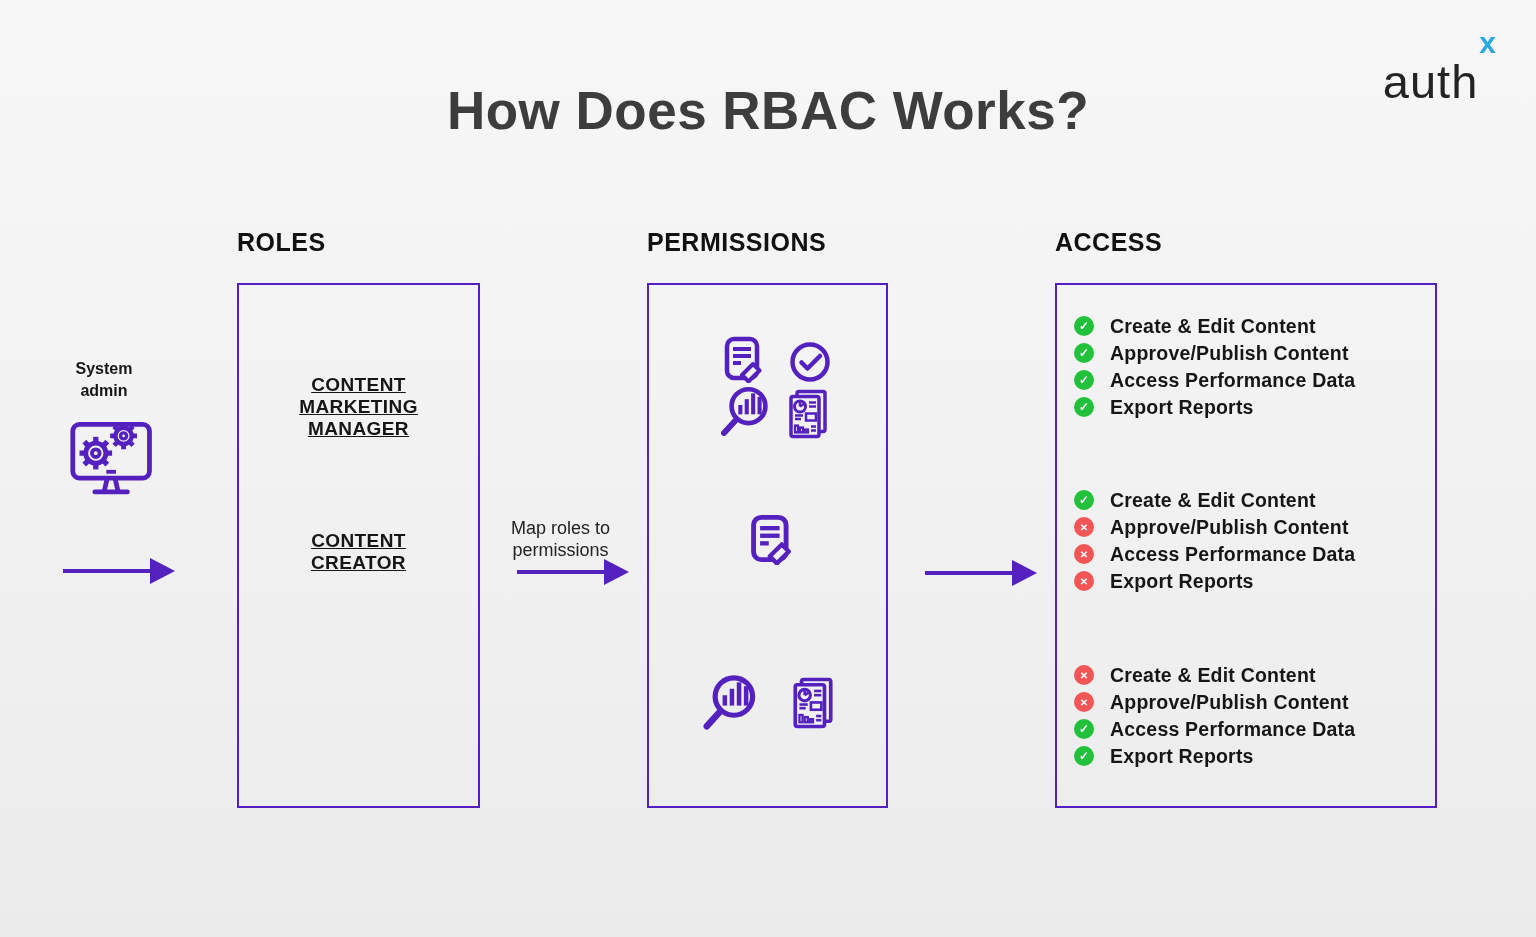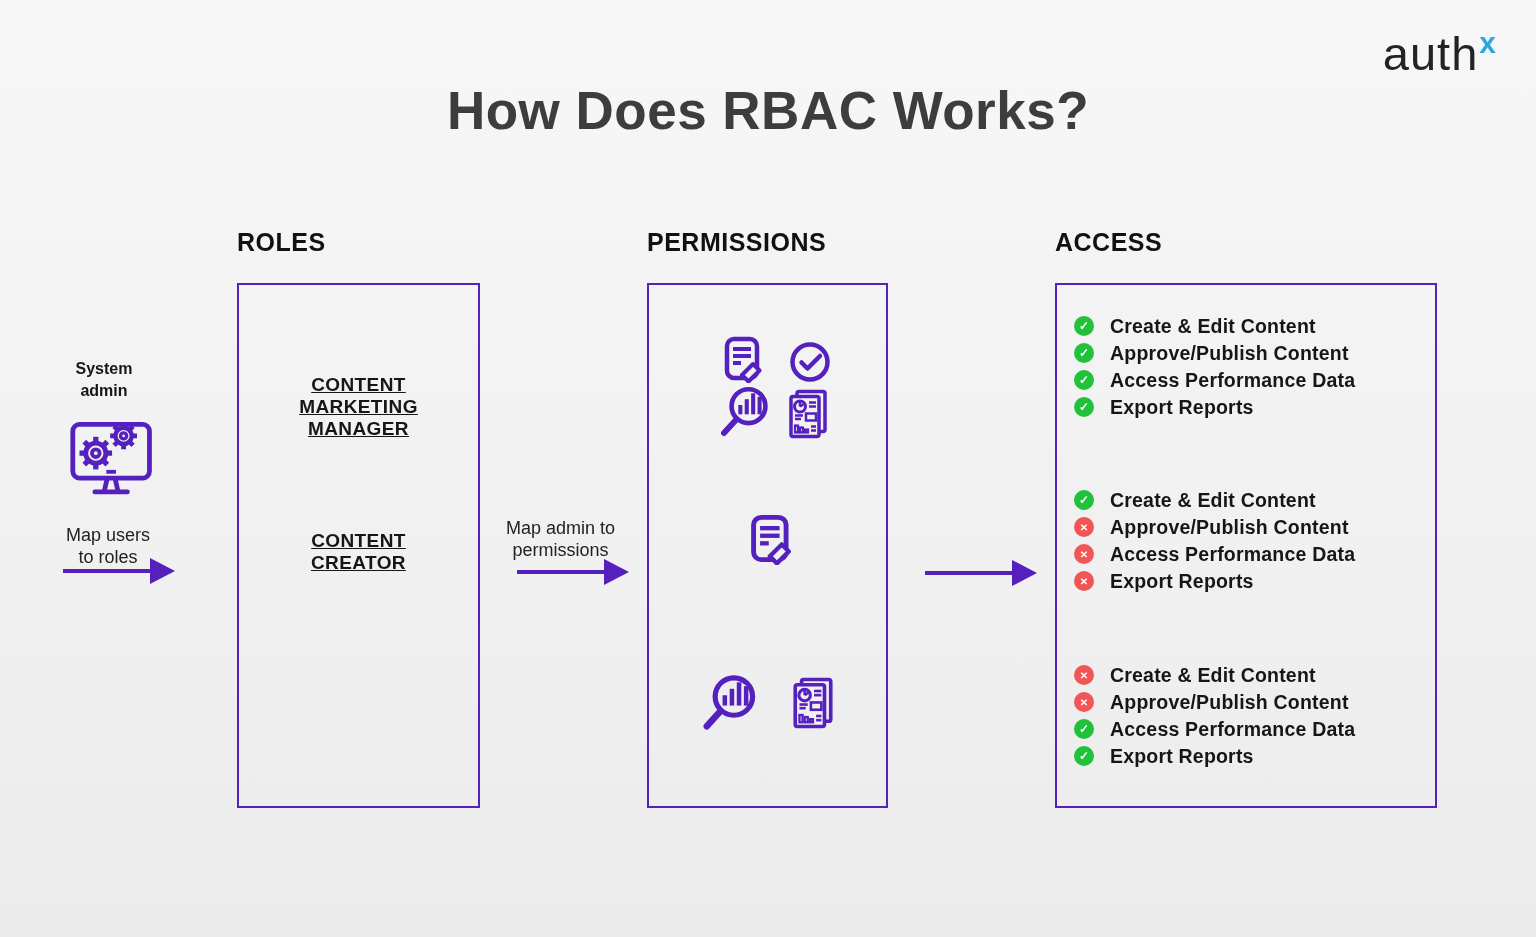--- a/index.html
+++ b/index.html
@@ -13,21 +13,21 @@
   }
   *{margin:0;padding:0;box-sizing:border-box;}
   html,body{background:#ddd;}
   .stage{
     position:relative;width:1536px;height:937px;overflow:hidden;
     background:linear-gradient(180deg,#f7f7f7 0%,#f1f1f1 55%,#ebebeb 100%);
     font-family:"Liberation Sans",sans-serif;color:var(--ink);
   }
   
   .logo{position:absolute;top:30px;right:40px;display:flex;align-items:flex-start;}
-  .logo .word{font-size:47px;font-weight:500;color:#232323;letter-spacing:1px;line-height:1;}
+  .logo .word{font-size:47px;font-weight:500;color:#232323;letter-spacing:1px;line-height:1;margin-top:28px;}
   .logo .sup{font-size:30px;font-weight:600;color:var(--blue);line-height:1;margin-top:-2px;margin-left:1px;}
   
   .title{position:absolute;top:80px;left:0;width:100%;text-align:center;
     font-size:53px;font-weight:800;color:var(--title);letter-spacing:.5px;}
   
   .col-header{position:absolute;top:228px;font-size:25px;font-weight:800;
     color:#111;letter-spacing:.5px;}
   .hdr-roles{left:237px;width:243px;}
   .hdr-permissions{left:647px;width:241px;}
   .hdr-access{left:1055px;width:382px;}
@@ -119,30 +119,28 @@
             <line x1="23.6" y1="37.6" x2="19" y2="33"></line>
           <line x1="31" y1="34.5" x2="31" y2="28"></line>
             <line x1="38.4" y1="37.6" x2="43" y2="33"></line>
         </g>
         <circle class="stroke maskfill" cx="31" cy="45" r="10.5" stroke-width="5"></circle>
         <circle class="stroke" cx="31" cy="45" r="4" stroke-width="4"></circle>
       </g>
     </svg>
   </div>
 
-  <div class="arrow-label lbl-map-users">Map users
-to roles</div>
   <div class="arrow arr-1">
     <svg width="115" height="30" viewBox="0 0 115 30">
       <line x1="1" y1="15" x2="89" y2="15" stroke="#5420be" stroke-width="4"></line>
       <polygon points="88,2 113,15 88,28" fill="#5420be"></polygon>
     </svg>
   </div>
 
-  <div class="arrow-label lbl-map-roles">Map admin to
+  <div class="arrow-label lbl-map-roles">Map roles to
 permissions</div>
   <div class="arrow arr-2">
     <svg width="115" height="30" viewBox="0 0 115 30">
       <line x1="1" y1="15" x2="89" y2="15" stroke="#5420be" stroke-width="4"></line>
       <polygon points="88,2 113,15 88,28" fill="#5420be"></polygon>
     </svg>
   </div>
 
   <div class="arrow arr-3">
     <svg width="115" height="30" viewBox="0 0 115 30">

